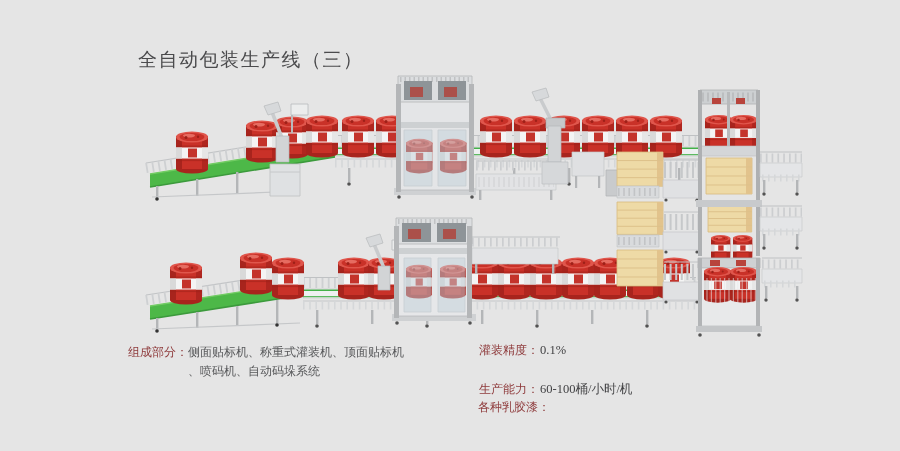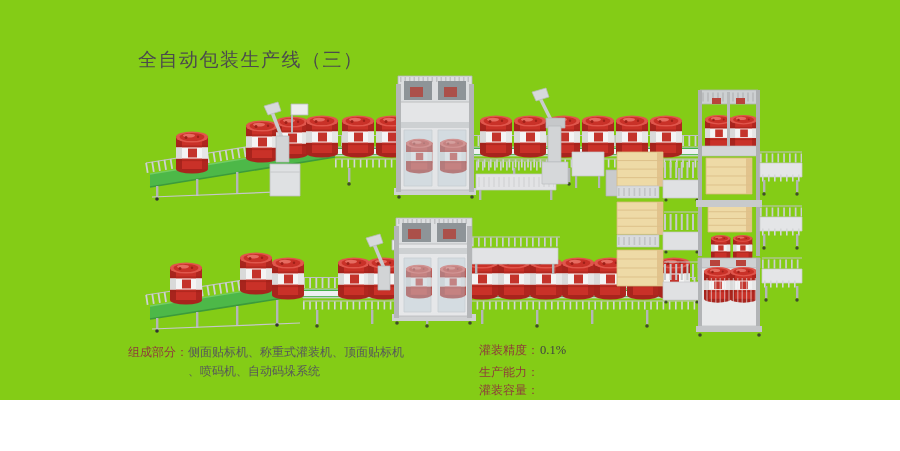--- a/index.html
+++ b/index.html
@@ -1,27 +1,27 @@
 <!DOCTYPE html>
 <html><head>
 <meta charset="utf-8">
 <style>
   html,body{margin:0;padding:0;background:#fff;}
-  .stage{position:relative;width:900px;height:400px;background:#84cc16;overflow:hidden;
+  .stage{position:relative;width:900px;height:451px;background:#e5e5e5;overflow:hidden;
          font-family:"Liberation Sans",sans-serif;}
   .title{position:absolute;left:138px;top:47px;font-size:19px;letter-spacing:1.5px;
          color:#4b4b4d;font-weight:400;}
   .illus{position:absolute;left:0;top:0;}
   .specs-left{position:absolute;left:128px;top:343px;font-size:12px;line-height:19px;
               display:flex;}
   .label{color:#8e3a3b;white-space:nowrap;text-align:center;}
   .val{color:#57585a;}
   .specs-right{position:absolute;left:478px;top:341px;font-size:12px;line-height:18.5px;}
   .srow{display:flex;}
-  .srow.gap{margin-top:3px;}
+  .srow.gap{margin-top:20px;}
   .srow .label{width:62px;}
   .srow .val{font-family:"Liberation Serif",serif;color:#414143;font-size:12.5px;}
   svg *{vector-effect:non-scaling-stroke;}
 </style>
 </head>
 <body>
 
 <div class="stage">
 
   <div class="title">全自动包装生产线（三）</div>
@@ -356,19 +356,20 @@
     </span>
   </div>
 
   <div class="specs-right">
     <div class="srow">
       <span class="label">灌装精度：</span>
       <span class="val">0.1%</span>
     </div>
     <div class="srow gap">
       <span class="label">生产能力：</span>
+      <span class="val">60-100桶/小时/机</span>
     </div>
     <div class="srow">
-      <span class="label">灌装容量：</span>
+      <span class="label">各种乳胶漆：</span>
     </div>
   </div>
 
 </div>
 
 </body></html>

